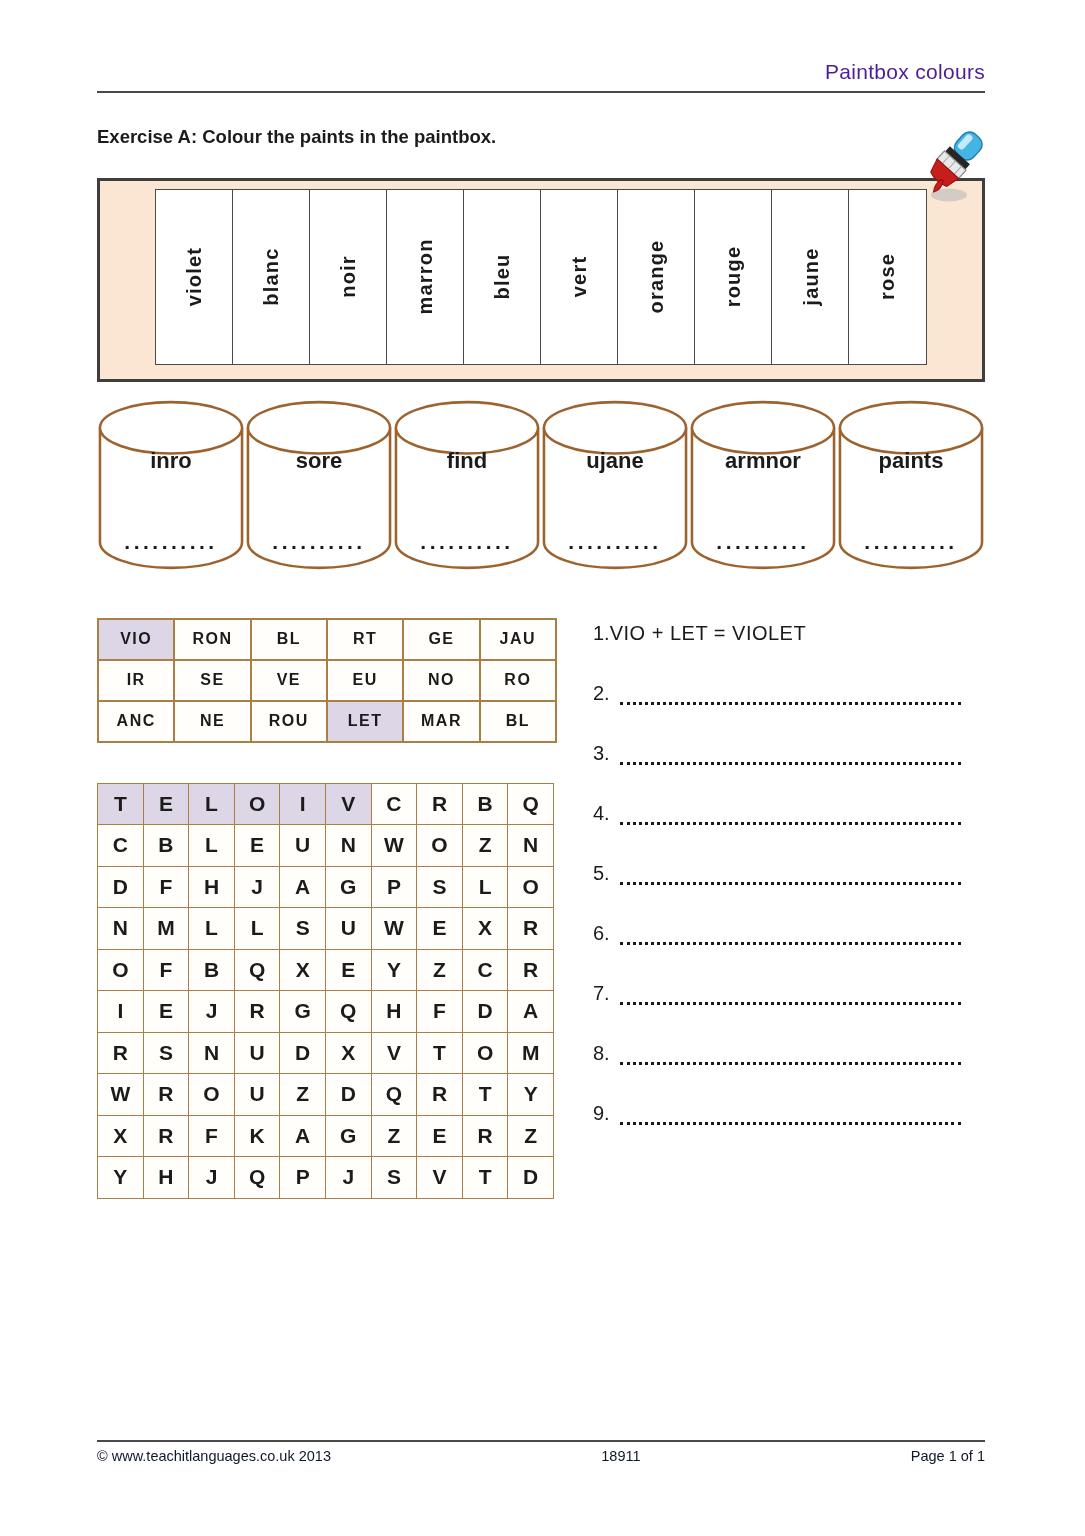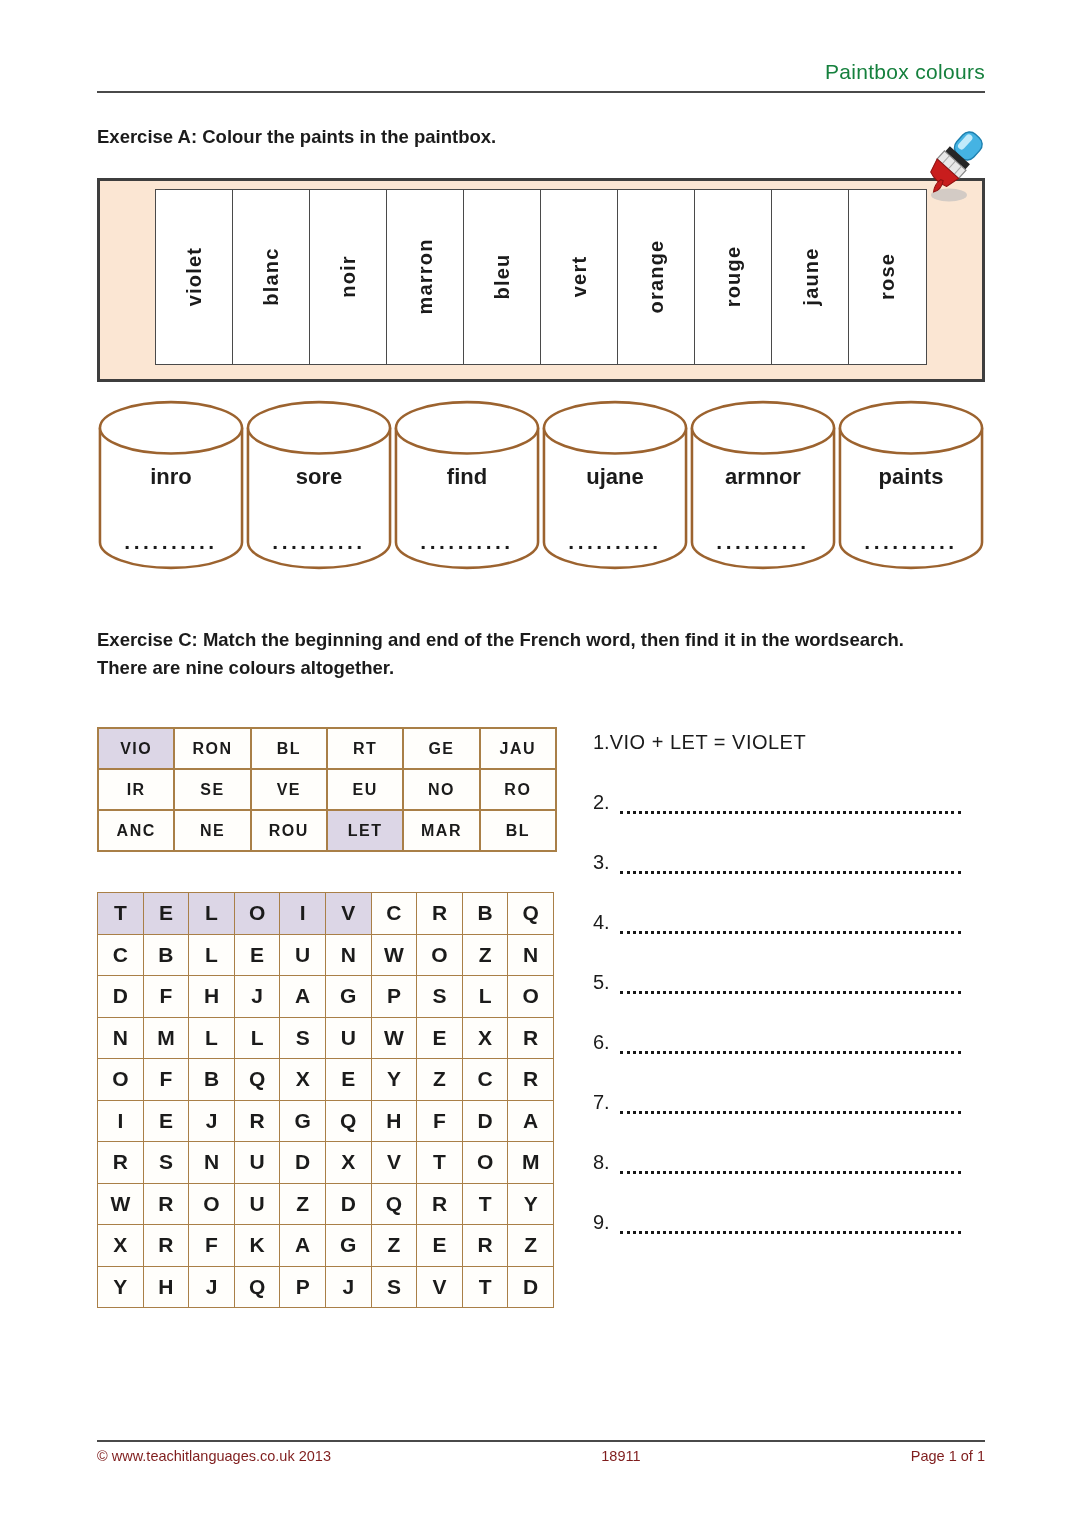--- a/index.html
+++ b/index.html
@@ -6,21 +6,21 @@
   .page {
     position:relative; width:1085px; height:1536px; margin:0 auto;
     background:#ffffff; overflow:hidden;
     font-family:"Liberation Sans","DejaVu Sans",sans-serif;
     color:var(--text,#1b1b1b);
   }
   .content { padding:0 100px 0 97px; }
 
   
   header { padding-top:60px; border-bottom:2.5px solid var(--rule,#4a4a4a); }
-  .title { text-align:right; font-size:21px; letter-spacing:0.3px; color:#15803d; padding-bottom:7px; }
+  .title { text-align:right; font-size:21px; letter-spacing:0.3px; color:#4c1d95; padding-bottom:7px; }
 
   
   .heading { font-weight:bold; font-size:18.5px; line-height:1.55; margin:0 0 0 0; max-width:835px; }
 
   
   .ex-a { position:relative; }
   .ex-a .heading { margin-top:30px; }
   .brush { position:absolute; right:-12px; top:4px; }
   .brush-handle-fill { fill:var(--brush-handle,#45b3e3); stroke:#1d7fae; stroke-width:1.4; }
   .brush-ferrule-fill { fill:var(--brush-ferrule,#e9e9e9); stroke:#8a8a8a; stroke-width:1.2; }
@@ -36,21 +36,21 @@
     background:#ffffff; border:1.6px solid #4a4a4a;
   }
   .pcell + .pcell { margin-left:-1.6px; }
   .plabel { transform:rotate(-90deg); font-weight:bold; font-size:20px; letter-spacing:1.2px; white-space:nowrap; }
 
   
   .ex-b .heading { margin-top:46px; }
   .pots { margin-top:16px; display:flex; justify-content:space-between; }
   .pot { position:relative; width:148px; height:176px; }
   .pot-svg path, .pot-svg ellipse { fill:#ffffff; stroke:var(--pot-outline,#9c632f); stroke-width:2.6; }
-  .pot-label { position:absolute; top:66px; left:0; right:0; text-align:center; font-weight:bold; font-size:22px; }
+  .pot-label { position:absolute; top:50px; left:0; right:0; text-align:center; font-weight:bold; font-size:22px; }
   .pot-dots { position:absolute; bottom:20px; left:0; right:0; text-align:center; font-weight:bold; font-size:21px; letter-spacing:3.5px; }
 
   
   .ex-c .heading { margin-top:52px; max-width:820px; }
   .c-cols { margin-top:44px; display:flex; }
   .c-left { width:460px; flex:none; }
   .fragments {
     display:grid; grid-template-columns:repeat(6,1fr); width:458px;
     border-top:2px solid var(--table-border,#a97f47); border-left:2px solid var(--table-border,#a97f47);
   }
@@ -74,21 +74,21 @@
   .c-right { flex:1; padding-left:36px; padding-right:24px; padding-top:4px; }
   .arow { display:flex; align-items:flex-end; height:23px; margin-bottom:37px; font-size:20px; }
   .anum { flex:none; }
   .atext { margin-left:0; letter-spacing:0.5px; }
   .dotline { flex:1; height:20px; margin-left:10px; border-bottom:3px dotted #181818; }
 
   
   footer {
     position:absolute; top:1440px; left:97px; right:100px;
     border-top:2.5px solid var(--rule,#4a4a4a); padding-top:6px;
-    display:flex; justify-content:space-between; font-size:14.5px; color:#7f1d1d;
+    display:flex; justify-content:space-between; font-size:14.5px; color:#0f172a;
   }
 </style>
 </head>
 <body>
 
 <div class="page">
   <div class="content">
 
     <header>
       <div class="title">Paintbox colours</div>
@@ -171,21 +171,20 @@
               <ellipse cx="75" cy="30" rx="72" ry="26"></ellipse>
             </svg><div class="pot-label">armnor</div><div class="pot-dots">..........</div></div>
           <div class="pot"><svg class="pot-svg" viewBox="0 0 150 178" width="148" height="176" aria-hidden="true">
               <path d="M3 30 L3 146 A72 26 0 0 0 147 146 L147 30"></path>
               <ellipse cx="75" cy="30" rx="72" ry="26"></ellipse>
             </svg><div class="pot-label">paints</div><div class="pot-dots">..........</div></div>
         </div>
     </section>
 
     <section class="ex-c">
-      <p class="heading">Exercise C: Match the beginning and end of the French word, then find it in the wordsearch.  There are nine colours altogether.</p>
       <div class="c-cols">
         <div class="c-left">
           <div class="fragments">
               <div class="fcell hl">VIO</div>
               <div class="fcell">RON</div>
               <div class="fcell">BL</div>
               <div class="fcell">RT</div>
               <div class="fcell">GE</div>
               <div class="fcell">JAU</div>
               <div class="fcell">IR</div>

